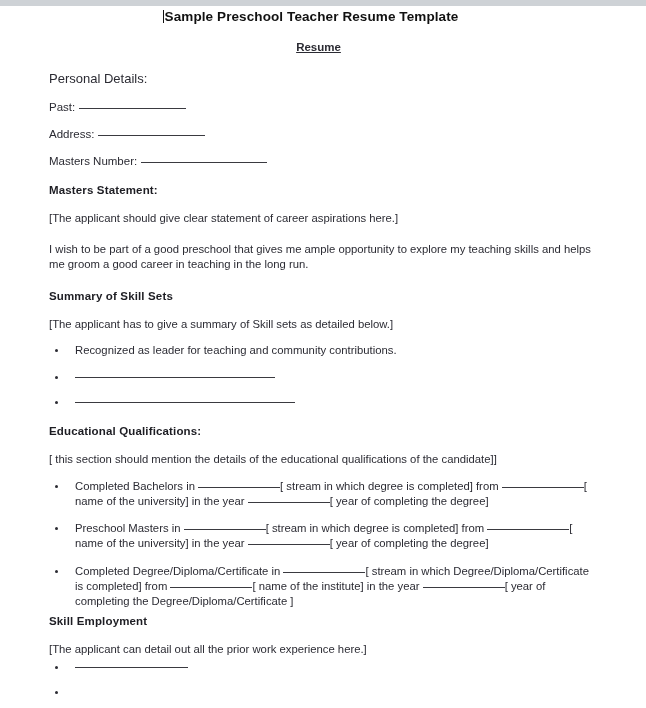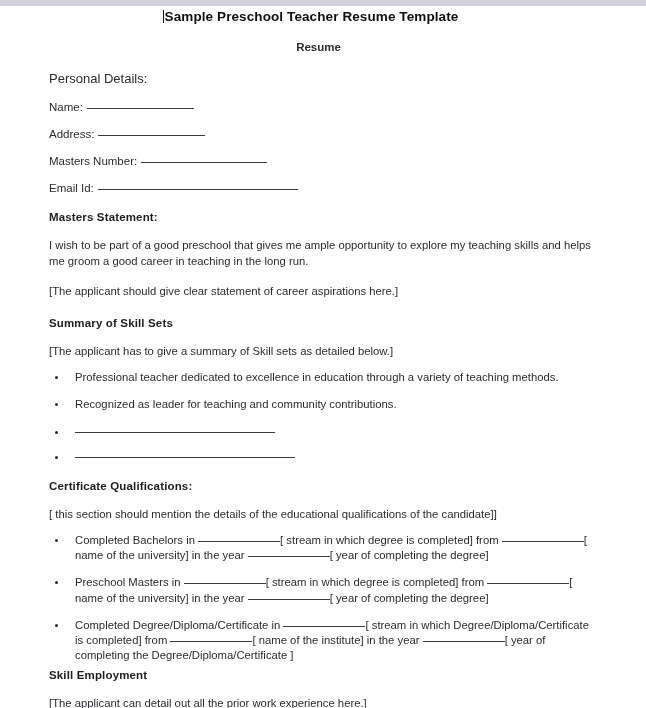--- a/index.html
+++ b/index.html
@@ -65,20 +65,21 @@
 
   .doc-subtitle {
     text-align: center;
     font-size: 11.5px;
     font-weight: bold;
     color: #2b2b33;
     margin: 0;
     padding-top: 17px;
     position: relative;
     left: -6px;
+    text-decoration: underline;
   }
 
   .section-label {
     font-size: 13px;
     color: #2b2b33;
     margin: 0;
     padding-top: 18px;
   }
 
   .heading {
@@ -160,50 +161,46 @@
 
   <div id="doc-body">
 
     <h1 class="doc-title"><span class="caret"></span><span>Sample Preschool Teacher Resume Template</span></h1>
 
     <div class="doc-subtitle">Resume</div>
 
     <div class="section-label">Personal Details:</div>
 
     <div class="field-row">
-      <span class="field-label">Name:</span><span class="rule" style="width:107px"></span>
+      <span class="field-label">Past:</span><span class="rule" style="width:107px"></span>
     </div>
 
     <div class="field-row">
       <span class="field-label">Address:</span><span class="rule" style="width:107px"></span>
     </div>
 
     <div class="field-row">
       <span class="field-label">Masters Number:</span><span class="rule" style="width:126px"></span>
     </div>
 
-    <div class="field-row">
-      <span class="field-label">Email Id:</span><span class="rule" style="width:200px"></span>
-    </div>
 
     <div class="heading">Masters Statement:</div>
+    <div class="para">[The applicant should give clear statement of career aspirations here.]</div>
     <div class="para">I wish to be part of a good preschool that gives me ample opportunity to explore my teaching skills and helps me groom a good career in teaching in the long run.</div>
-    <div class="para">[The applicant should give clear statement of career aspirations here.]</div>
 
     <div class="heading">Summary of Skill Sets</div>
     <div class="para">[The applicant has to give a summary of Skill sets as detailed below.]</div>
 
     <ul class="bullets tight-top">
-      <li>Professional teacher dedicated to excellence in education through a variety of teaching methods.</li>
       <li>Recognized as leader for teaching and community contributions.</li>
       <li class="blank-line-li"><span class="rule" style="width:200px"></span></li>
       <li class="blank-line-li"><span class="rule" style="width:220px"></span></li>
     </ul>
 
-    <div class="heading">Certificate Qualifications:</div>
+    <div class="heading">Educational Qualifications:</div>
     <div class="para">[ this section should mention the details of the educational qualifications of the candidate]]</div>
 
     <ul class="bullets tight-top">
       <li><span>Completed Bachelors in </span><span class="inline-rule" style="width:82px"></span><span>[ stream in which degree is completed] from </span><span class="inline-rule" style="width:82px"></span><span>[ name of the university] in the year </span><span class="inline-rule" style="width:82px"></span><span>[ year of completing the degree]</span></li>
 
       <li><span>Preschool Masters in </span><span class="inline-rule" style="width:82px"></span><span>[ stream in which degree is completed] from </span><span class="inline-rule" style="width:82px"></span><span>[ name of the university] in the year </span><span class="inline-rule" style="width:82px"></span><span>[ year of completing the degree]</span></li>
 
       <li><span>Completed Degree/Diploma/Certificate in </span><span class="inline-rule" style="width:82px"></span><span>[ stream in which Degree/Diploma/Certificate is completed] from </span><span class="inline-rule" style="width:82px"></span><span>[ name of the institute] in the year </span><span class="inline-rule" style="width:82px"></span><span>[ year of completing the Degree/Diploma/Certificate ]</span></li>
     </ul>
 

